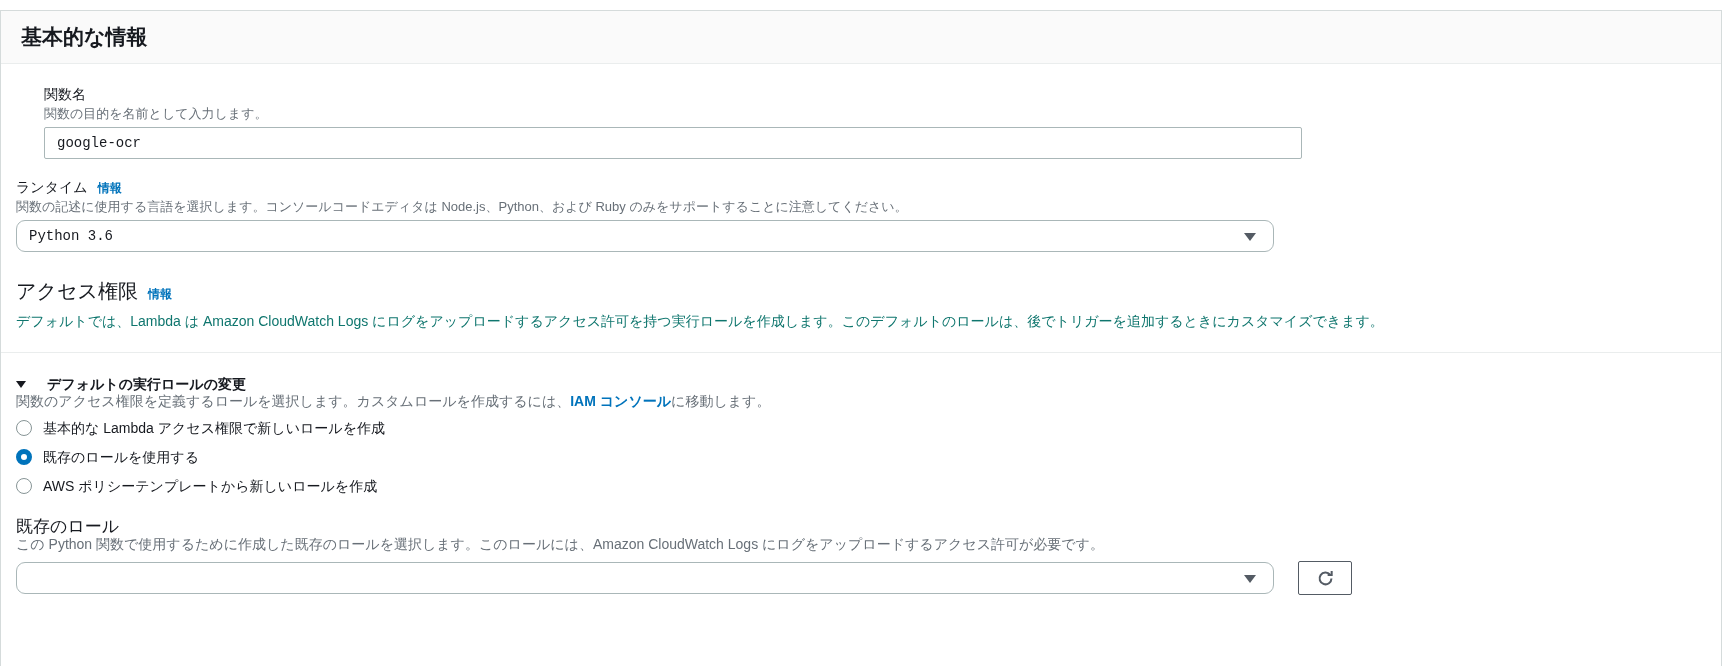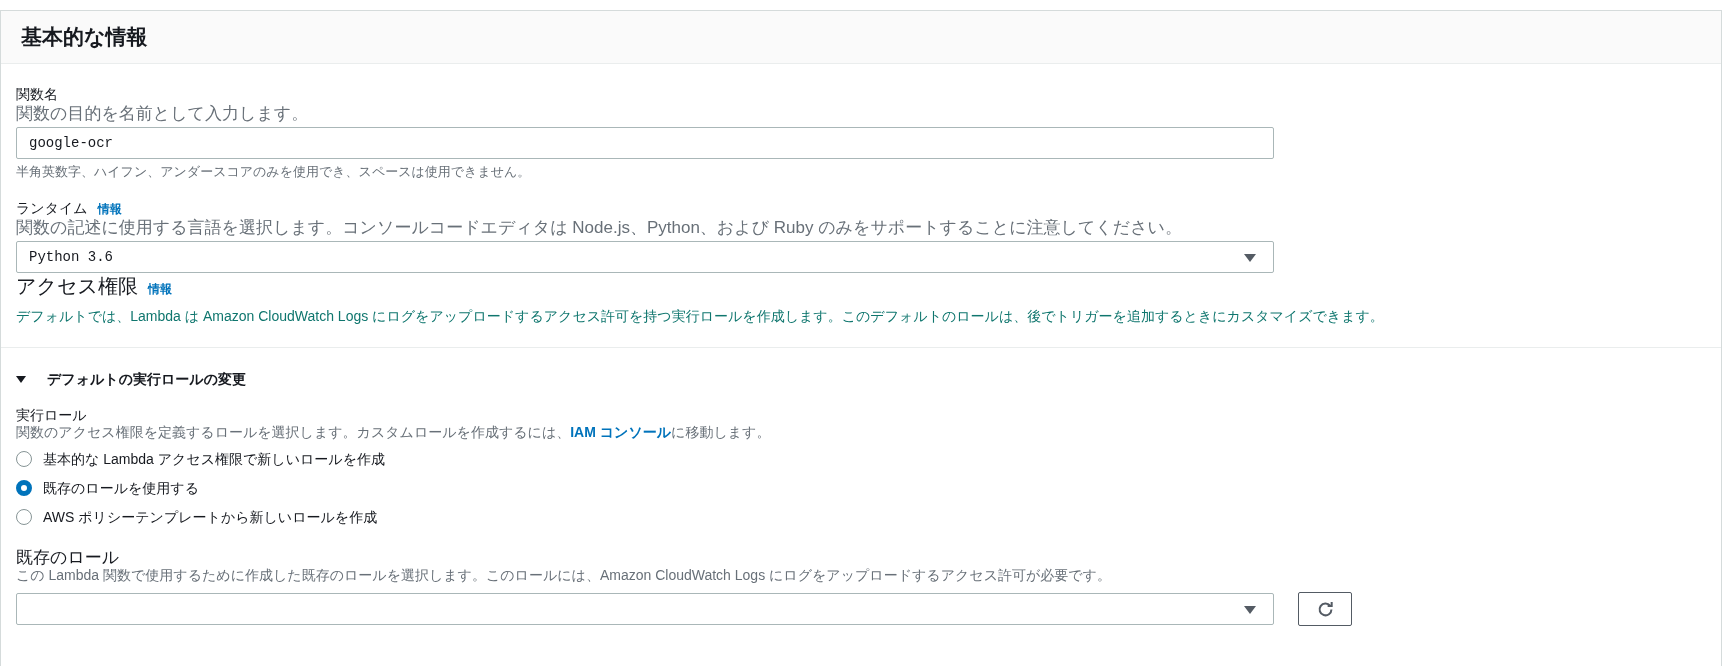--- a/index.html
+++ b/index.html
@@ -19,49 +19,50 @@
   }
   .card-header {
     background: #fafafa;
     border-bottom: 1px solid #eaeded;
     padding: 15px 20px;
   }
   .card-title { font-size: 21px; font-weight: bold; line-height: 22px; color: #16191f; }
   .card-body { padding: 20px 15px 0 15px; }
 
   .field-label { font-size: 14px; line-height: 20px; color: #16191f; }
-  .field-desc { font-size: 17px; line-height: 16px; color: #687078; margin-top: 2px; }
+  .field-desc { font-size: 13px; line-height: 16px; color: #687078; margin-top: 2px; }
   .constraint { font-size: 13px; line-height: 16px; color: #687078; margin-top: 5px; }
 
   .text-input, .select {
     margin-top: 5px;
     width: 1258px; height: 32px;
     border: 1px solid #aab7b8;
     border-radius: 2px;
     background: #fff;
     font-size: 14px;
     color: #16191f;
     padding: 0 12px;
     font-family: Liberation Mono, monospace;
   }
   .text-input { display: block; }
   .select {
     position: relative;
     display: flex; align-items: center;
     cursor: pointer;
+    border-radius: 9px;
   }
   .caret-down {
     position: absolute; right: 17px; top: 12px;
     width: 0; height: 0;
     border-left: 6px solid transparent;
     border-right: 6px solid transparent;
     border-top: 8px solid #545b64;
   }
-  .group-fn { margin-bottom: 18px; }
-  .group-rt { }
+  .group-fn { margin-bottom: 18px; margin-left: 28px; }
+  .group-rt { margin-bottom: 26px; }
 
   .label-row { display: flex; align-items: baseline; gap: 10px; }
   .info-link { font-size: 12px; font-weight: bold; color: #0073bb; cursor: pointer; text-decoration: none; }
 
   .section-heading { font-size: 20px; font-weight: 400; line-height: 26px; color: #16191f; }
   .section-desc { font-size: 14px; line-height: 18px; color: #0f766e; margin-top: 8px; }
 
   .divider { border: none; border-top: 1px solid #eaeded; margin: 22px -15px 0 -15px; }
 
   .expander {
@@ -110,21 +111,20 @@
   <div class="card-header">
     <div class="card-title">基本的な情報</div>
   </div>
 
   <div class="card-body">
 
     <div class="group-fn">
       <div class="field-label">関数名</div>
       <div class="field-desc">関数の目的を名前として入力します。</div>
       <input class="text-input" type="text" value="google-ocr" style="">
-      <div class="constraint">半角英数字、ハイフン、アンダースコアのみを使用でき、スペースは使用できません。</div>
     </div>
 
     <div class="group-rt">
       <div class="label-row">
         <span class="field-label">ランタイム</span>
         <a class="info-link">情報</a>
       </div>
       <div class="field-desc">関数の記述に使用する言語を選択します。コンソールコードエディタは Node.js、Python、および Ruby のみをサポートすることに注意してください。</div>
       <div class="select">
         <span>Python 3.6</span>
@@ -140,42 +140,41 @@
       <div class="section-desc">デフォルトでは、Lambda は Amazon CloudWatch Logs にログをアップロードするアクセス許可を持つ実行ロールを作成します。このデフォルトのロールは、後でトリガーを追加するときにカスタマイズできます。</div>
     </div>
 
     <hr class="divider">
 
     <div class="expander">
       <span class="expander-caret"></span>
       <span class="expander-label">デフォルトの実行ロールの変更</span>
     </div>
 
-    <div class="exec-label">実行ロール</div>
     <div class="exec-desc">
       <span>関数のアクセス権限を定義するロールを選択します。カスタムロールを作成するには、</span><a class="inline-link">IAM コンソール</a><span>に移動します。</span>
     </div>
 
     <div class="radio-group">
       <div class="radio-row">
         <span class="radio"></span>
         <span class="radio-label">基本的な Lambda アクセス権限で新しいロールを作成</span>
       </div>
       <div class="radio-row">
         <span class="radio checked"></span>
         <span class="radio-label">既存のロールを使用する</span>
       </div>
       <div class="radio-row">
         <span class="radio"></span>
         <span class="radio-label">AWS ポリシーテンプレートから新しいロールを作成</span>
       </div>
     </div>
 
     <div class="existing-label">既存のロール</div>
-    <div class="existing-desc">この Lambda 関数で使用するために作成した既存のロールを選択します。このロールには、Amazon CloudWatch Logs にログをアップロードするアクセス許可が必要です。</div>
+    <div class="existing-desc">この Python 関数で使用するために作成した既存のロールを選択します。このロールには、Amazon CloudWatch Logs にログをアップロードするアクセス許可が必要です。</div>
 
     <div class="select-row">
       <div class="select" style="margin-top:0;">
         <span></span>
         <span class="caret-down"></span>
       </div>
       <button class="refresh-btn">
         <svg width="19" height="19" viewBox="0 0 16 16" fill="none">
           <path d="M13 8 A5 5 0 1 1 11.9 4.8" stroke="#545b64" stroke-width="1.7" fill="none"></path>
           <path d="M13.2 1.6 L13.2 5.0 L9.8 5.0" stroke="#545b64" stroke-width="1.7" fill="none"></path>

